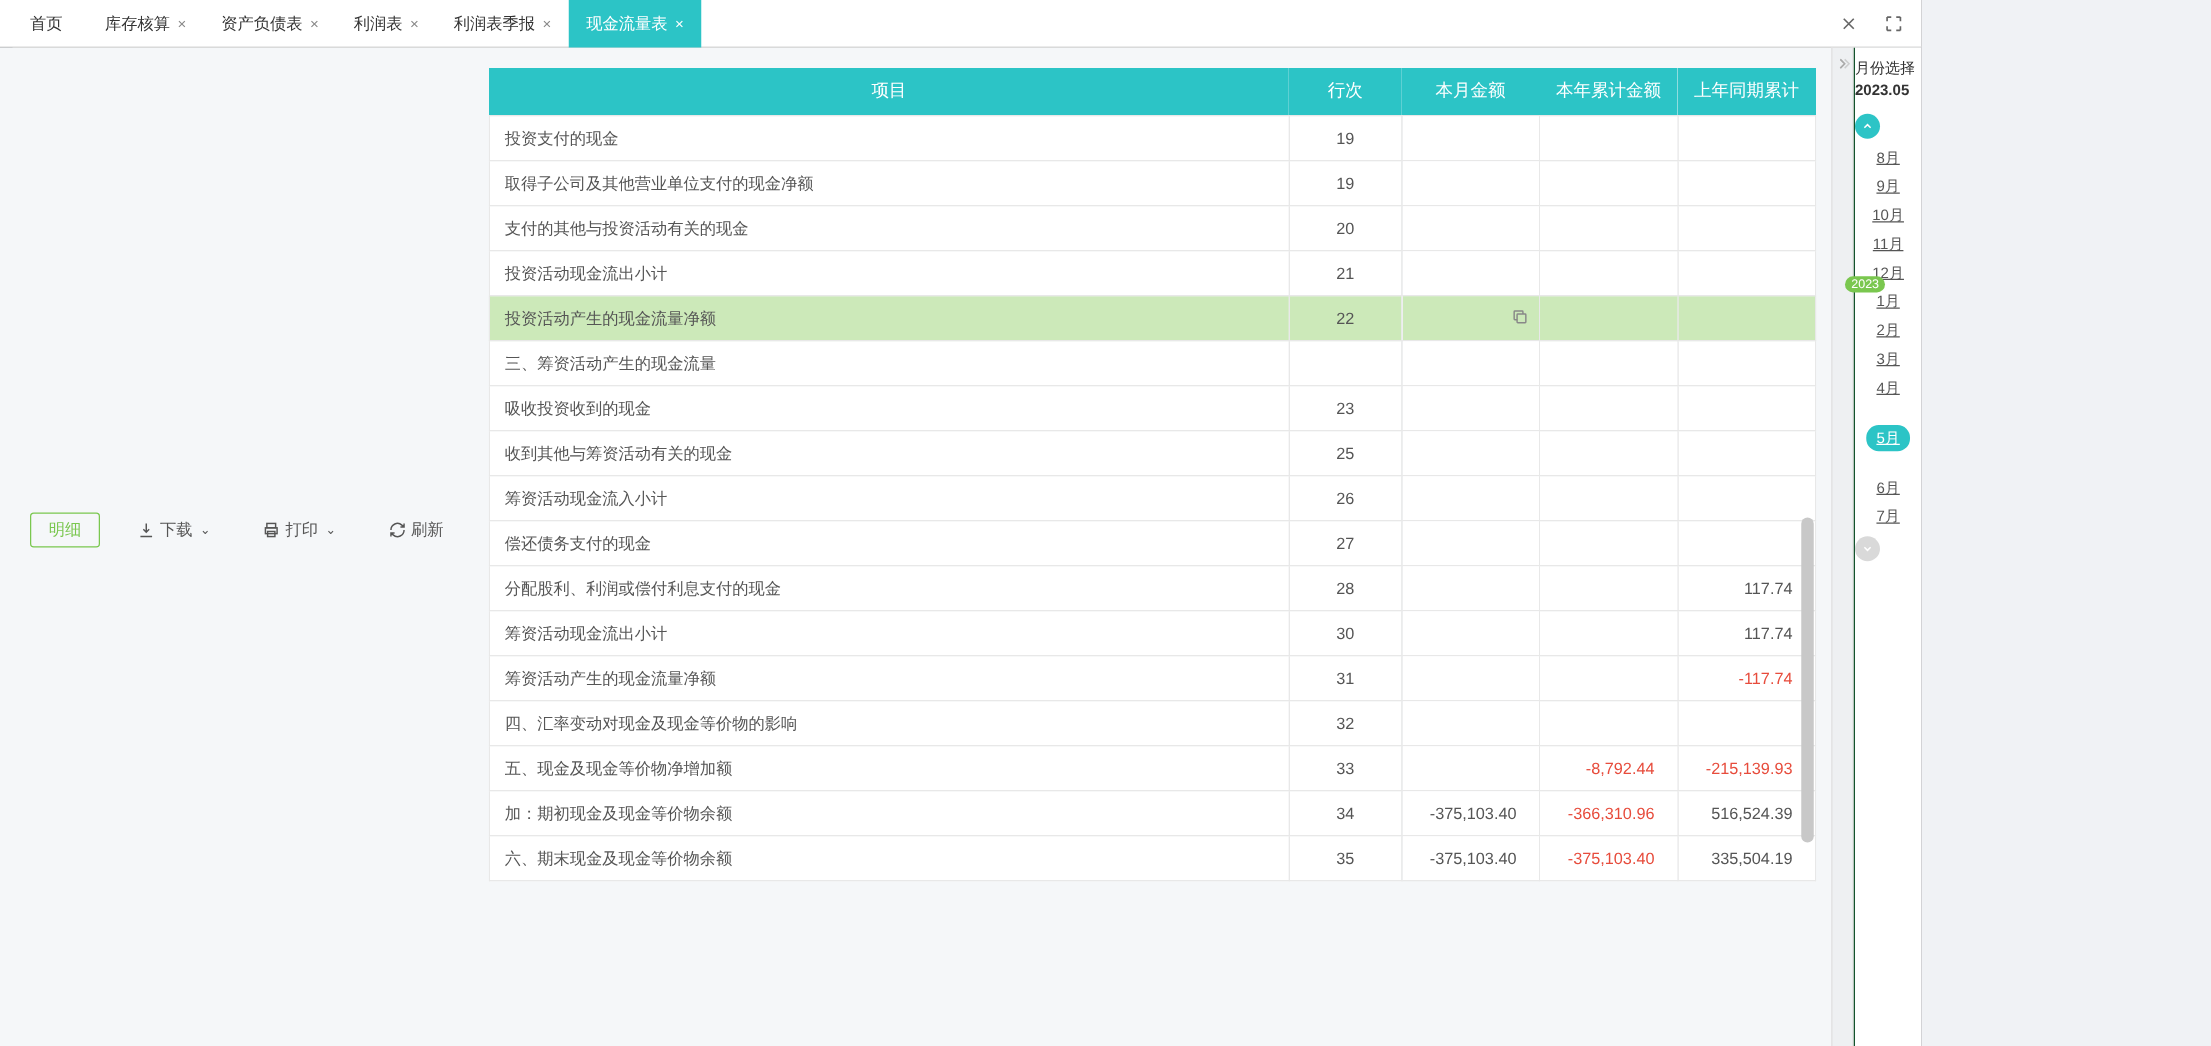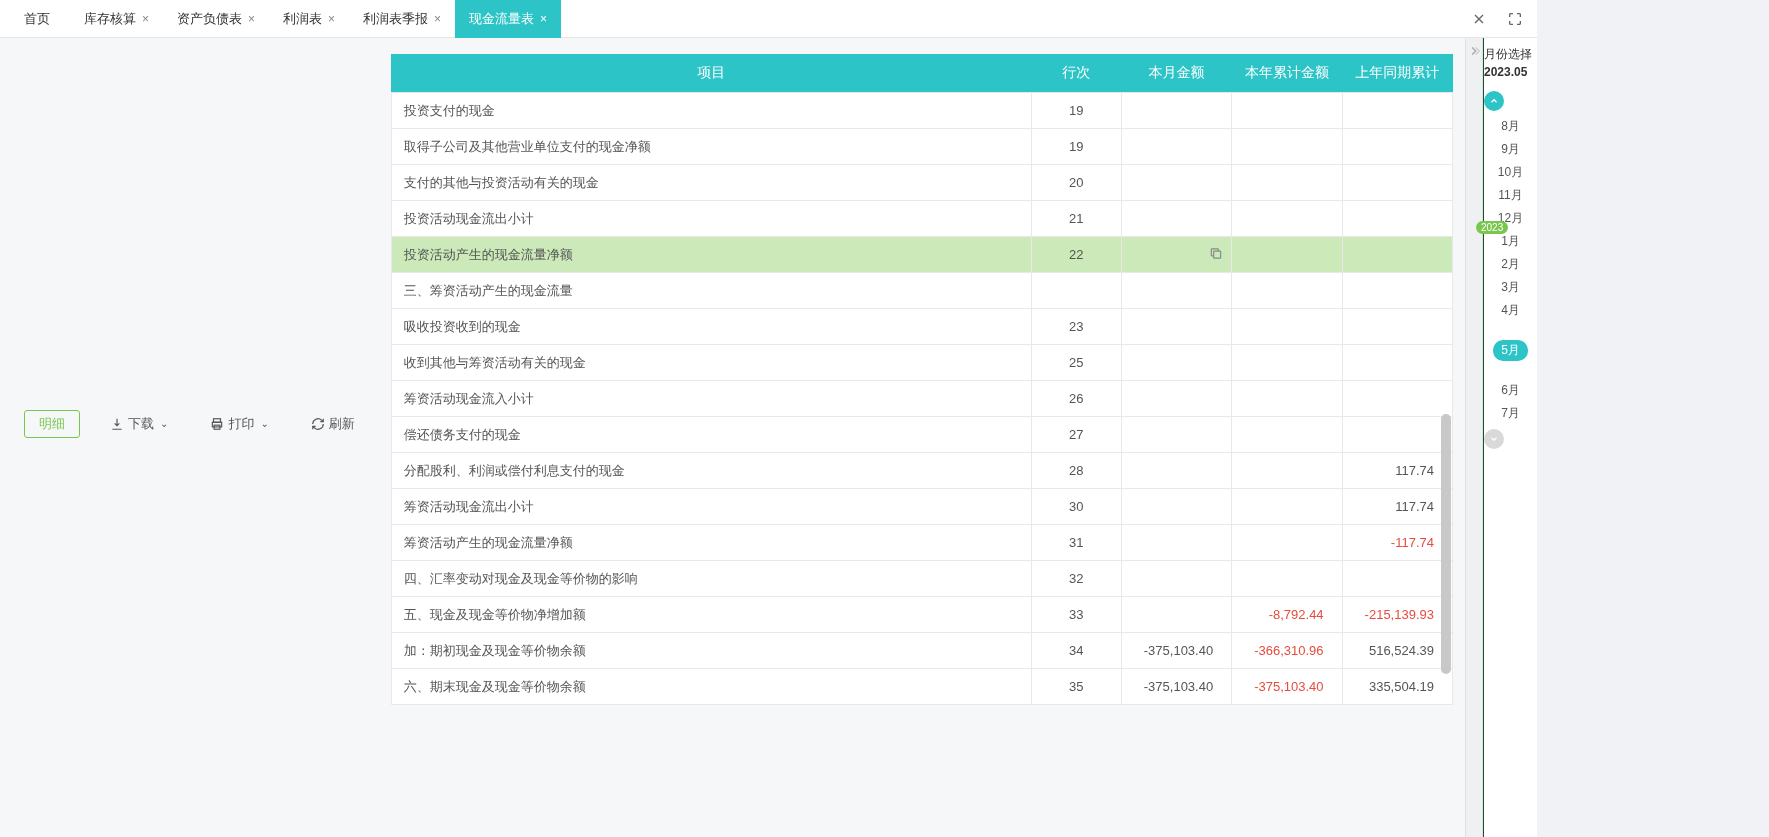--- a/index.html
+++ b/index.html
@@ -36,21 +36,21 @@
 .copy-icon-cell { position: relative; }
 .copy-icon { position: absolute; right: 8px; top: 50%; transform: translateY(-50%); color: #888; }
 .copy-icon svg { width: 14px; height: 14px; }
 .side-collapse { width: 18px; background: #eef0f2; display: flex; align-items: flex-start; justify-content: center; padding-top: 6px; cursor: pointer; color: #aaa; border-left: 1px solid #e0e0e0; border-right: 1px solid #e0e0e0; }
 .side-collapse svg { width: 14px; height: 14px; }
 .month-panel { width: 54px; background: #fff; border-left: 1px solid #14532d; padding: 8px 0; display: flex; flex-direction: column; position: relative; }
 .month-title { font-size: 12px; color: #333; margin-bottom: 2px; }
 .month-current { font-size: 12px; color: #333; font-weight: bold; margin-bottom: 8px; }
 .month-nav { width: 20px; height: 20px; border-radius: 50%; background: #2cc4c6; color: #fff; display: flex; align-items: center; justify-content: center; cursor: pointer; font-size: 11px; margin: 4px 0; }
 .month-nav.disabled { background: #d9d9d9; }
-.month-item { font-size: 12px; color: #555; padding: 3px 0; cursor: pointer; width: 100%; text-align: center; position: relative; }
+.month-item { font-size: 12px; color: #555; padding: 3px 0; cursor: pointer; width: 100%; text-align: center; position: relative; text-decoration: underline; }
 .month-item.active { background: #2cc4c6; color: #fff; border-radius: 10px; margin: 18px 6px; width: auto; padding: 2px 8px; }
 .year-badge { position: absolute; left: -8px; background: #7ac74f; color: #fff; font-size: 10px; padding: 1px 5px; border-radius: 8px; z-index: 2; }
 .scrollbar-track { position: absolute; right: 2px; top: 42px; bottom: 2px; width: 10px; background: transparent; }
 .scrollbar-thumb { position: absolute; right: 0; width: 10px; background: #c8c8c8; border-radius: 5px; top: 45%; height: 260px; }
 </style>
 </head>
 <body>
 
 <div class="app">
   <div class="dark-strip"></div>

